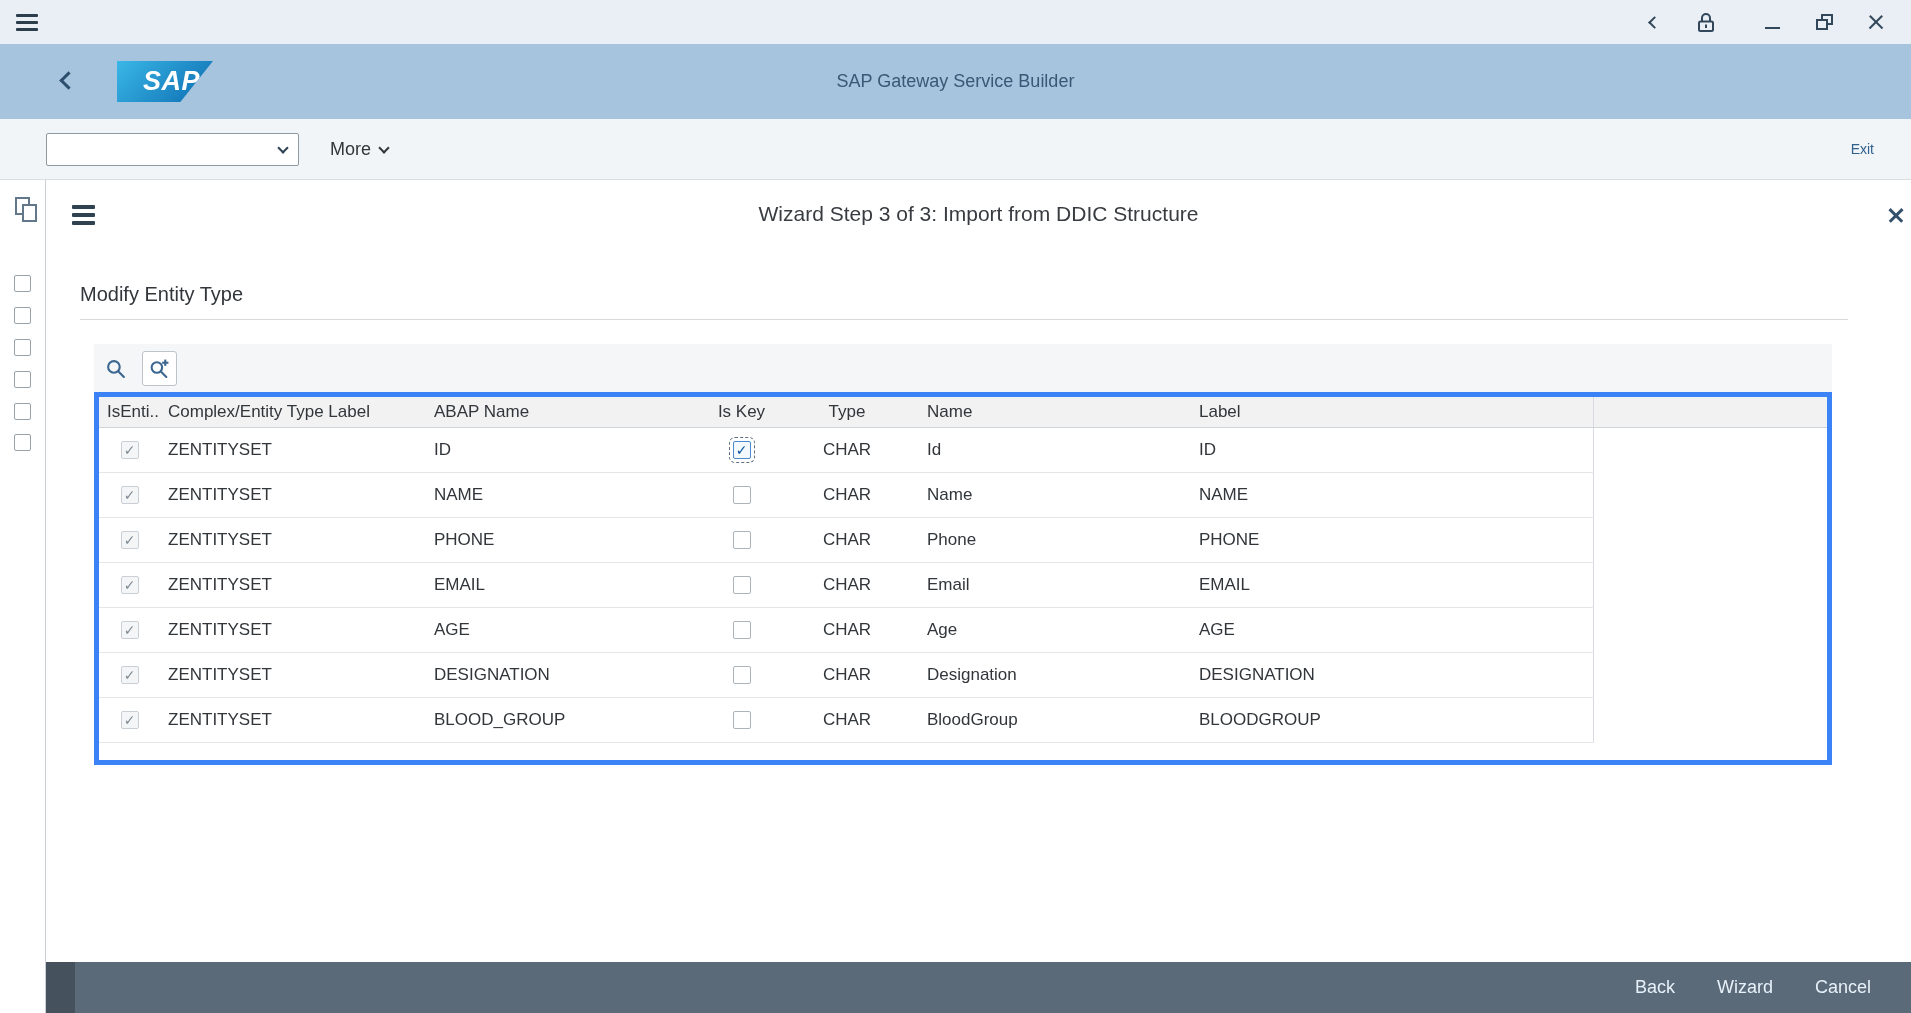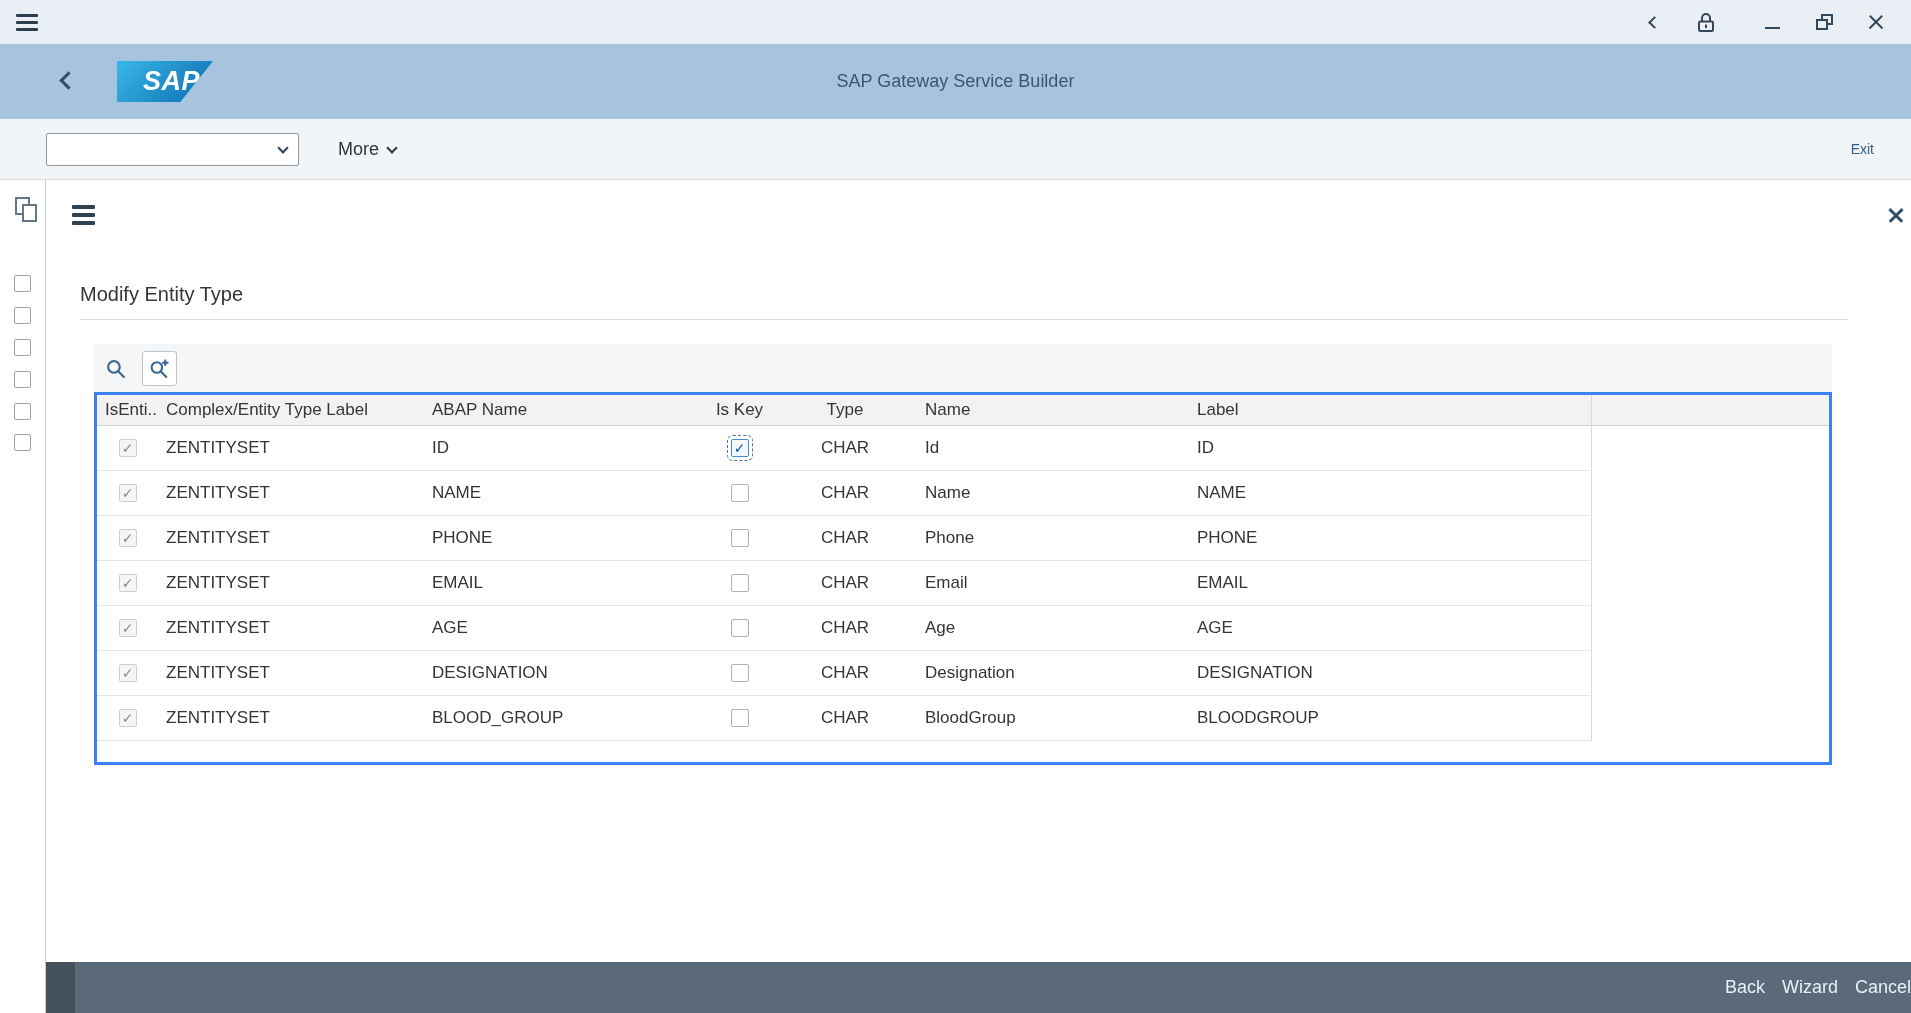--- a/index.html
+++ b/index.html
@@ -40,21 +40,21 @@
 .sap-logo span{color:#fff;font-weight:bold;font-style:italic;font-size:27px;letter-spacing:.5px;padding-left:26px}
 .hdr-title{position:absolute;left:0;right:0;text-align:center;font-size:18px;color:#3a5875}
 
 
 .app-toolbar{position:absolute;top:119px;left:0;width:100%;height:61px;background:var(--toolbar-bg);
              display:flex;align-items:center;border-bottom:1px solid #d9dee2}
 .combo{margin-left:46px;width:253px;height:33px;background:#fff;border:1px solid #8f99a2;border-radius:2px;
        display:flex;align-items:center;padding:0 11px;cursor:pointer}
 .combo .val{flex:1;font-size:17px}
 .combo .chev{width:8px;height:8px;color:#2e4053}
-.more-btn{margin-left:39px;display:flex;align-items:center;gap:9px;font-size:18px;color:#32363a;cursor:pointer}
+.more-btn{margin-left:31px;display:flex;align-items:center;gap:9px;font-size:18px;color:#32363a;cursor:pointer}
 .more-btn .chev{width:8px;height:8px;color:#32363a}
 .exit-btn{margin-left:auto;margin-right:37px;font-size:14px;color:var(--link-blue);cursor:pointer}
 
 
 .left-strip{position:absolute;top:180px;left:0;bottom:0;width:46px;background:#fff;border-right:1px solid #c9cfd4}
 .copy-ico{position:absolute;left:15px;top:17px;width:24px;height:26px;cursor:pointer}
 .copy-ico .pg{position:absolute;border:2px solid #62788a;background:#fff}
 .copy-ico .pg1{left:0;top:0;width:15px;height:18px}
 .copy-ico .pg2{left:7px;top:7px;width:15px;height:18px}
 .strip-box{position:absolute;left:14px;width:17px;height:17px;border:1px solid #98a2ab;background:#fff;border-radius:2px;cursor:pointer}
@@ -68,39 +68,39 @@
 .dlg-close .x-icon::before,.dlg-close .x-icon::after{background:#33506b;height:2.6px}
 .section-title{position:absolute;left:34px;top:103px;font-size:20px;color:#32363a}
 .section-divider{position:absolute;left:34px;right:63px;top:139px;border-top:1px solid #d9d9d9}
 .tbl-toolbar{position:absolute;left:48px;top:164px;width:1738px;height:48px;background:#f5f6f7;
              display:flex;align-items:center;gap:9px;padding-left:4px}
 .icon-btn{width:35px;height:35px;display:flex;align-items:center;justify-content:center;background:transparent;
           border:none;border-radius:3px;cursor:pointer}
 .icon-btn.bordered{border:1px solid #bcc3c9;background:#fff}
 
 
-.tbl-wrap{position:absolute;left:48px;top:212px;width:1738px;height:373px;border:3px solid #3b82f6;background:#fff;overflow:hidden}
+.tbl-wrap{position:absolute;left:48px;top:212px;width:1738px;height:373px;border:5px solid #3b82f6;background:#fff;overflow:hidden}
 table{border-collapse:collapse;table-layout:fixed;width:100%;font-size:17px}
 th{height:30px;background:#f2f2f2;font-weight:normal;text-align:left;padding:0 8px;
    border-bottom:1px solid #cfd4d8;color:#32363a;overflow:hidden;white-space:nowrap}
 td{height:30px;padding:12px 8px;overflow:hidden;white-space:nowrap}
 th.center,td.center{text-align:center;padding:0 4px}
 td.bordered{border-bottom:1px solid #e4e7ea}
 th.colsep,td.colsep{border-right:1px solid #d6dade}
 .cb{display:inline-flex;width:18px;height:18px;border:1px solid #abb4bb;border-radius:2px;background:#fff;
     align-items:center;justify-content:center;font-family:"DejaVu Sans",sans-serif;font-size:14px;line-height:1;
     cursor:pointer;vertical-align:middle}
 .cb.dis{background:#f4f5f6;border-color:#c9cfd4;color:#7f8b95}
 .cb.key{border-color:#4a8ace;color:var(--accent-blue);background:#f4f9fe;outline:1.5px dashed #5f7183;outline-offset:3px}
 
 
 .footer{position:absolute;left:46px;right:0;bottom:0;height:51px;background:var(--footer-bg);
         display:flex;align-items:center}
 .footer-notch{width:29px;height:100%;background:#45525d}
-.footer-btns{margin-left:auto;display:flex;gap:17px;}
+.footer-btns{margin-left:auto;display:flex;gap:42px;margin-right:40px}
 .footer-btns button{background:none;border:none;color:#e7f1f9;font-size:18px;font-family:inherit;cursor:pointer}
 </style>
 </head>
 <body>
 
 <div class="top-bar">
   <div class="burger">
       <i></i>
       <i></i>
       <i></i>
@@ -163,20 +163,21 @@
   <span class="strip-box" style="top:223px"></span>
   <span class="strip-box" style="top:254px"></span>
 </div>
 
 <div class="dlg">
   <div class="dlg-burger">
       <i></i>
       <i></i>
       <i></i>
     </div>
+  <div class="dlg-title">Wizard Step 3 of 3: Import from DDIC Structure</div>
   <span class="dlg-close"><span class="x-icon"></span></span>
 
   <div class="section-title">Modify Entity Type</div>
   <div class="section-divider"></div>
 
   <div class="tbl-toolbar">
     <button class="icon-btn">
       <svg width="21" height="21" viewBox="0 0 20 20">
         <circle cx="8.5" cy="8.5" r="5.5" fill="none" stroke="#3b6790" stroke-width="2"></circle>
         <line x1="12.8" y1="12.8" x2="18" y2="18" stroke="#3b6790" stroke-width="2" stroke-linecap="round"></line>

